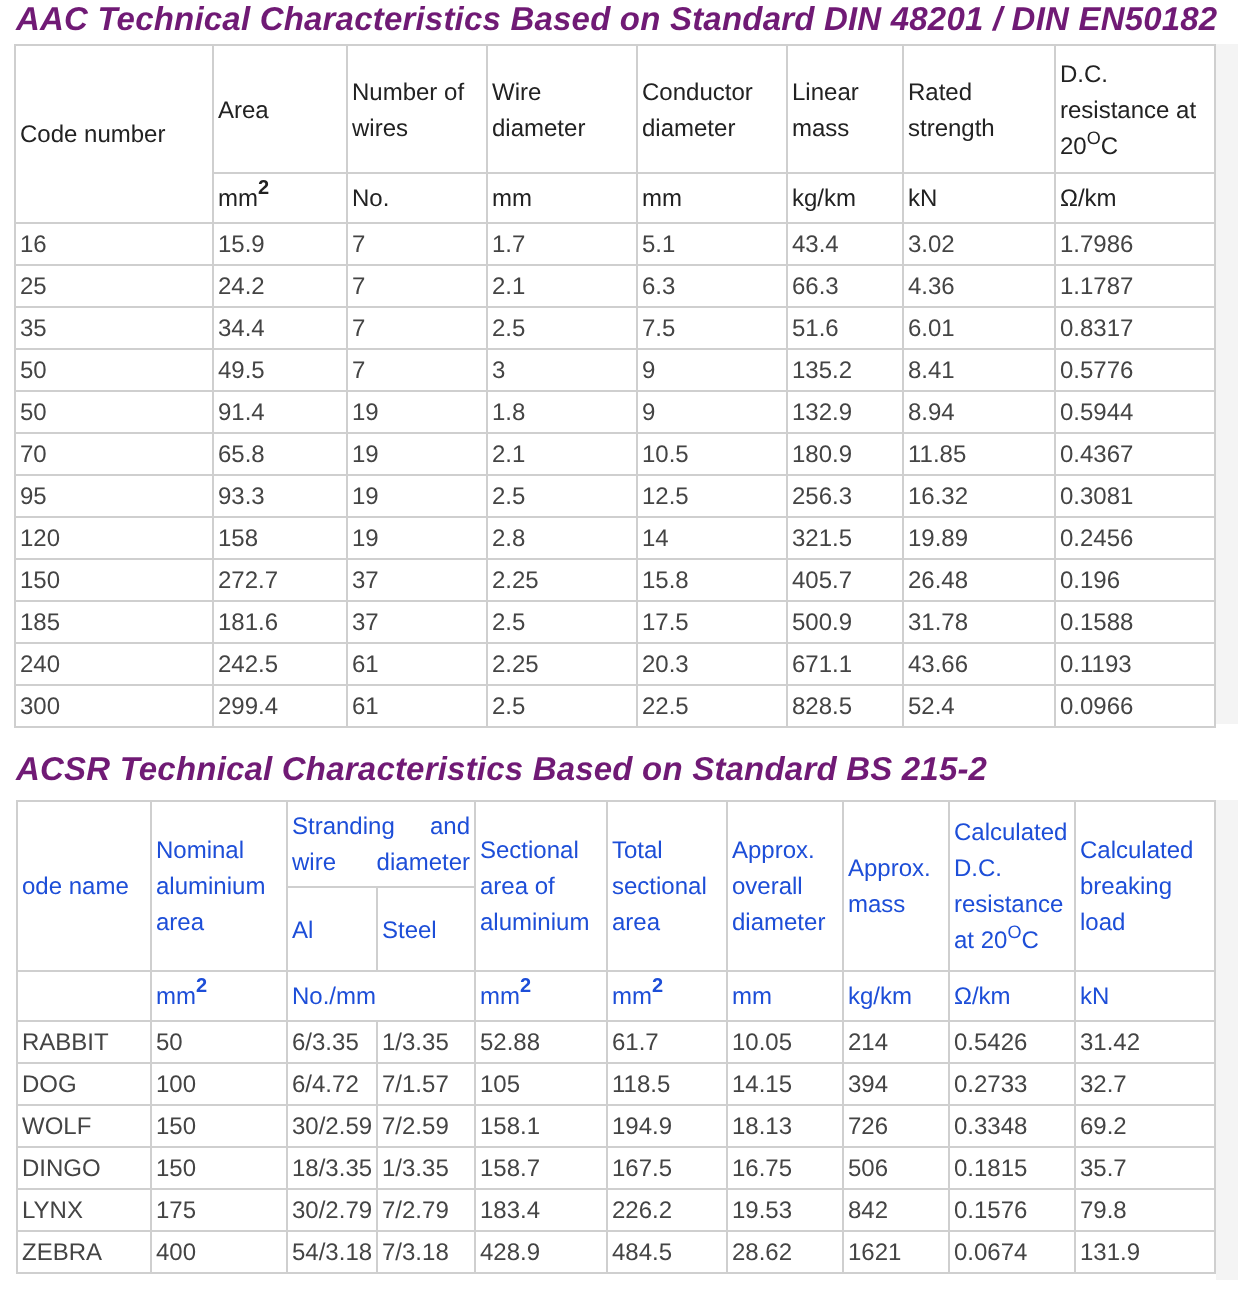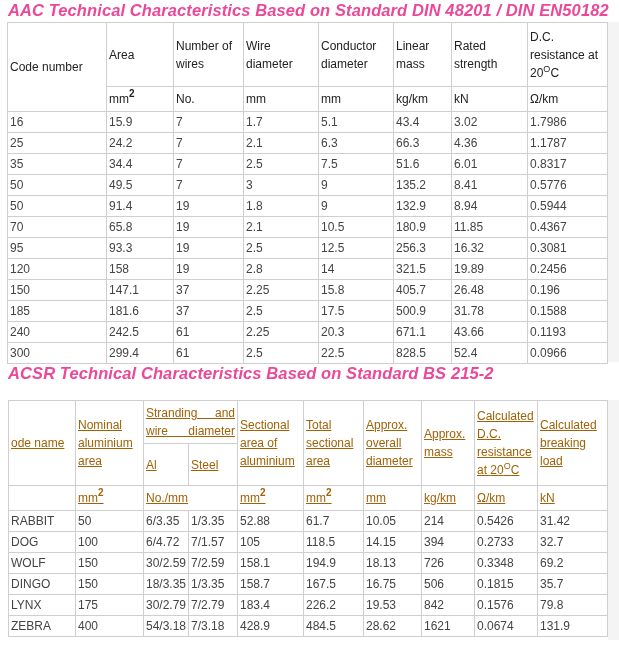--- a/index.html
+++ b/index.html
@@ -1,40 +1,40 @@
 <!DOCTYPE html>
 <html><head>
 <meta charset="utf-8">
 <style>
   html, body { margin: 0; padding: 0; background: #ffffff; }
   body { width: 619px; height: 651px; position: relative; overflow: hidden;
          font-family: "Liberation Sans", sans-serif; color: #333; }
   .title { position: absolute; left: 8px; font-style: italic; font-weight: bold;
-           font-size: 16.5px; color: #ec4899; letter-spacing: 0.1px; white-space: nowrap; }
+           font-size: 16.5px; color: #701a75; letter-spacing: 0.1px; white-space: nowrap; }
   #t1-title { top: 1px; }
-  #t2-title { top: 364px; text-align: right; }
+  #t2-title { top: 376px; text-align: right; }
   .strip { position: absolute; left: 608px; width: 11px; background: #f4f4f4; }
   #strip1 { top: 22px; height: 340px; }
   #strip2 { top: 400px; height: 240px; }
   table { position: absolute; border-collapse: collapse; table-layout: fixed;
           font-size: 12px; color: #444; }
   td, th { border: 1px solid #cfcfcf; padding: 0 2px; text-align: left; vertical-align: middle;
            font-weight: normal; line-height: 18px; overflow: hidden; white-space: nowrap; }
   th { color: #222; }
   th.wrap { white-space: normal; }
   #t1 { left: 7px; top: 22px; width: 600px; }
   #t1 td { height: 20px; }
   #t1 .hrow1 th { height: 63px; }
   #t1 .hrow2 th { height: 24px; }
   #t2 { left: 8px; top: 400px; width: 599px; }
   #t2 td { height: 20px; }
   #t2 .hrow1 th { height: 42px; }
   #t2 .hrow2 th { height: 41px; }
   #t2 .hrow3 th { height: 24px; }
-  #t2 th { color: #a16207; text-decoration: underline; }
+  #t2 th { color: #1d4ed8; }
   sup { font-size: 9px; line-height: 0; vertical-align: 5px; }
   .unit-big { font-size: 12px; }
   .unit-big sup { font-size: 10px; vertical-align: 6px; font-weight: bold; }
 </style>
 </head>
 <body>
 
 <div class="title" id="t1-title">AAC Technical Characteristics Based on Standard DIN 48201 / DIN EN50182</div>
 <div class="strip" id="strip1"></div>
 
@@ -149,21 +149,21 @@
         <td>158</td>
         <td>19</td>
         <td>2.8</td>
         <td>14</td>
         <td>321.5</td>
         <td>19.89</td>
         <td>0.2456</td>
       </tr>
       <tr>
         <td>150</td>
-        <td>147.1</td>
+        <td>272.7</td>
         <td>37</td>
         <td>2.25</td>
         <td>15.8</td>
         <td>405.7</td>
         <td>26.48</td>
         <td>0.196</td>
       </tr>
       <tr>
         <td>185</td>
         <td>181.6</td>

